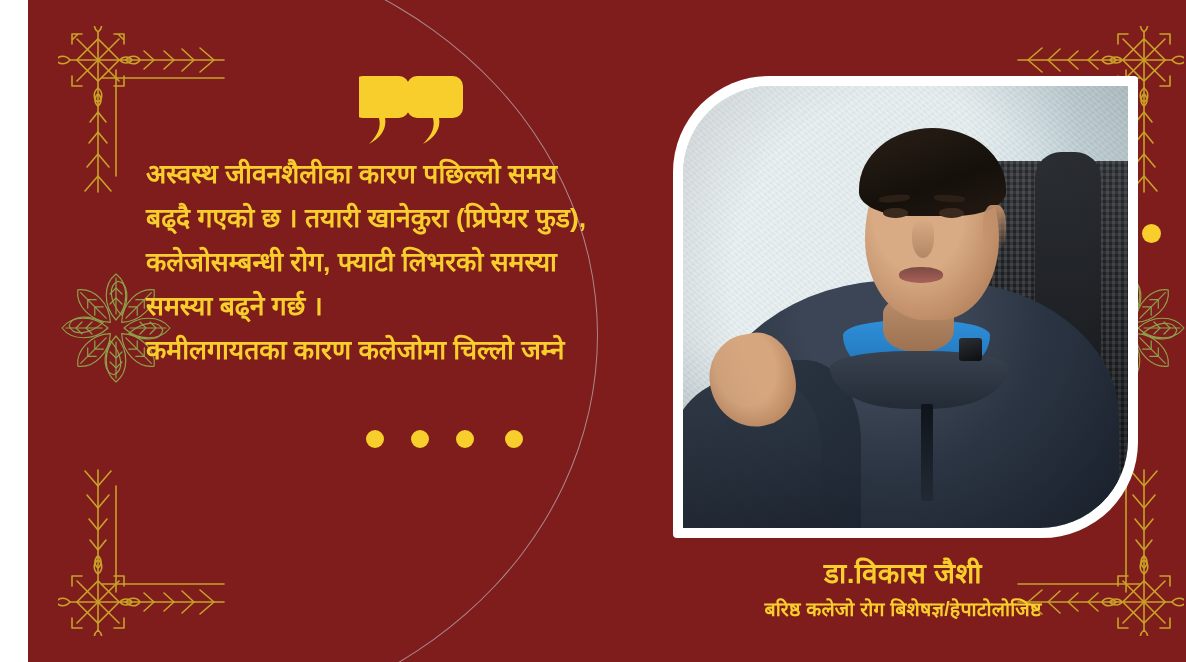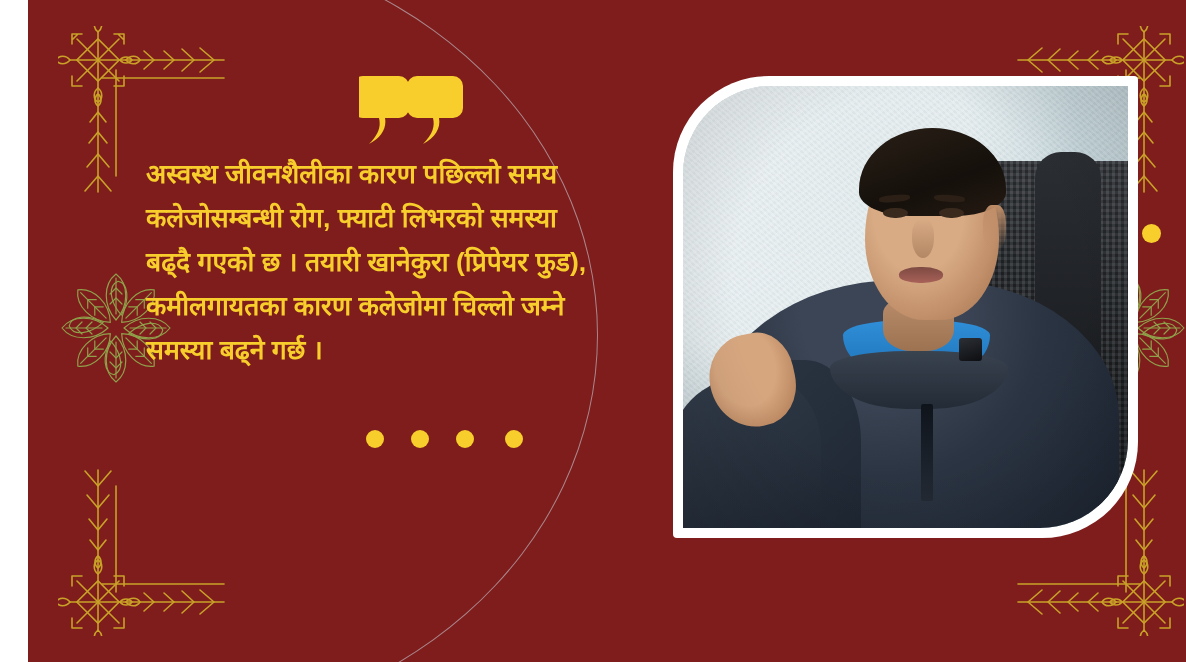--- a/index.html
+++ b/index.html
@@ -535,24 +535,24 @@
     <svg viewBox="0 0 104 68" width="104" height="68">
       <g fill="#F7CE2B">
         <path d="M4,0 h36 a10,10 0 0 1 10,10 v22 a10,10 0 0 1 -10,10 h-14 l0,0 c2,10 -4,20 -16,26 c10,-10 12,-18 10,-26 h-16 a10,10 0 0 1 -10,-10 v-22 a10,10 0 0 1 10,-10z"></path>
         <path d="M58,0 h36 a10,10 0 0 1 10,10 v22 a10,10 0 0 1 -10,10 h-14 l0,0 c2,10 -4,20 -16,26 c10,-10 12,-18 10,-26 h-16 a10,10 0 0 1 -10,-10 v-22 a10,10 0 0 1 10,-10z"></path>
       </g>
     </svg>
   </div>
 
   <div class="quote-text">
     <span class="ln">अस्वस्थ जीवनशैलीका कारण पछिल्लो समय</span>
+    <span class="ln">बढ्दै गएको छ । तयारी खानेकुरा (प्रिपेयर फुड),</span>
     <span class="ln">कलेजोसम्बन्धी रोग, फ्याटी लिभरको समस्या</span>
-    <span class="ln">बढ्दै गएको छ । तयारी खानेकुरा (प्रिपेयर फुड),</span>
+    <span class="ln last">समस्या बढ्ने गर्छ ।</span>
     <span class="ln">कमीलगायतका कारण कलेजोमा चिल्लो जम्ने</span>
-    <span class="ln last">समस्या बढ्ने गर्छ ।</span>
   </div>
 
   <div class="dotrow">
     <span class="dot d1"></span>
     <span class="dot d2"></span>
     <span class="dot d3"></span>
     <span class="dot d4"></span>
   </div>
 
   <span class="dot dot-side-1"></span>
@@ -580,14 +580,18 @@
       <div class="ph-eyeR"></div>
       <div class="ph-nose"></div>
       <div class="ph-mouth"></div>
       <div class="ph-arm"></div>
       <div class="ph-hand"></div>
       <div class="ph-mic"></div>
       <div class="ph-vignette"></div>
     </div>
   </div>
 
+  <div class="byline">
+    <div class="name">डा.विकास जैशी</div>
+    <div class="role">बरिष्ठ कलेजो रोग बिशेषज्ञ/हेपाटोलोजिष्ट</div>
+  </div>
 
 </div>
 
 </body></html>

